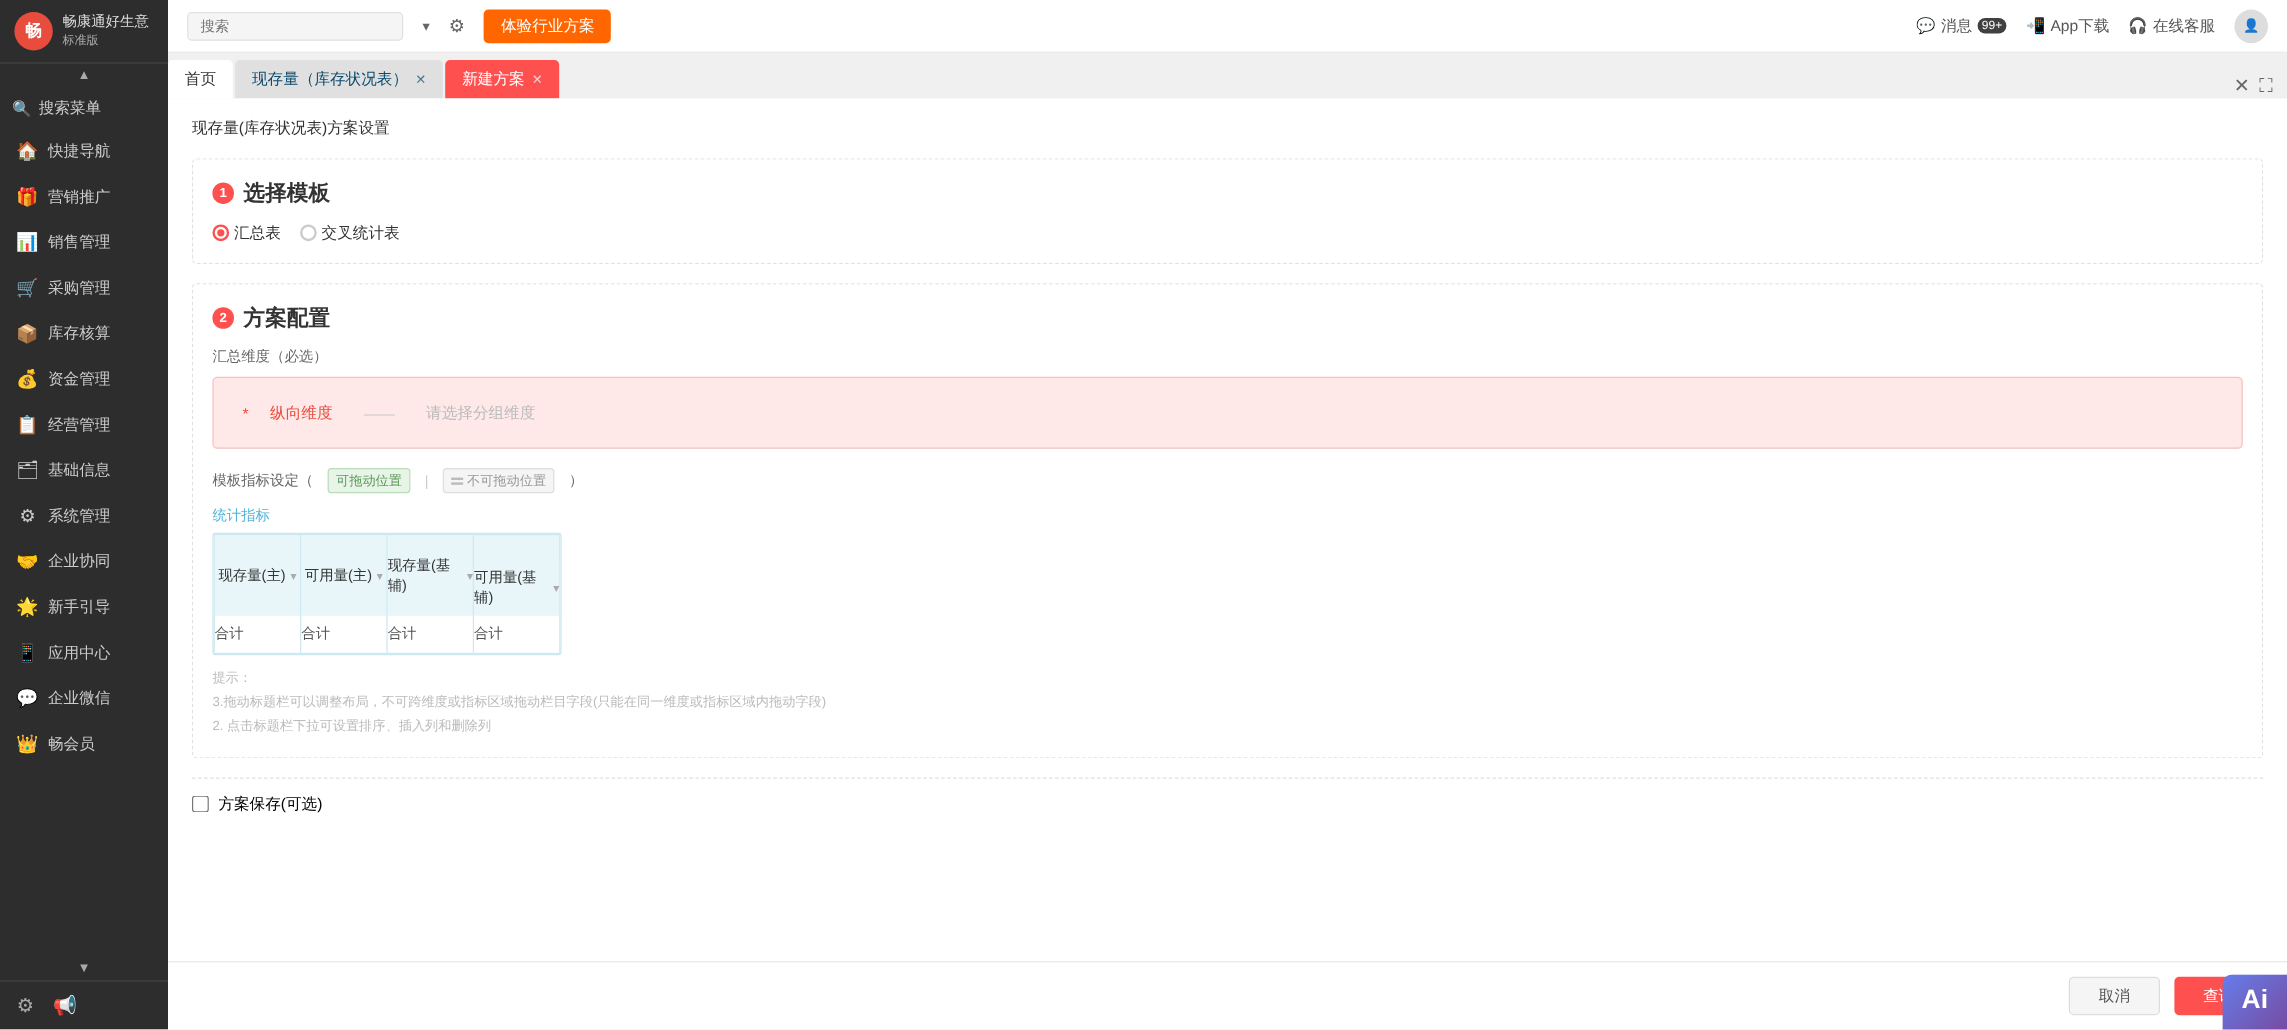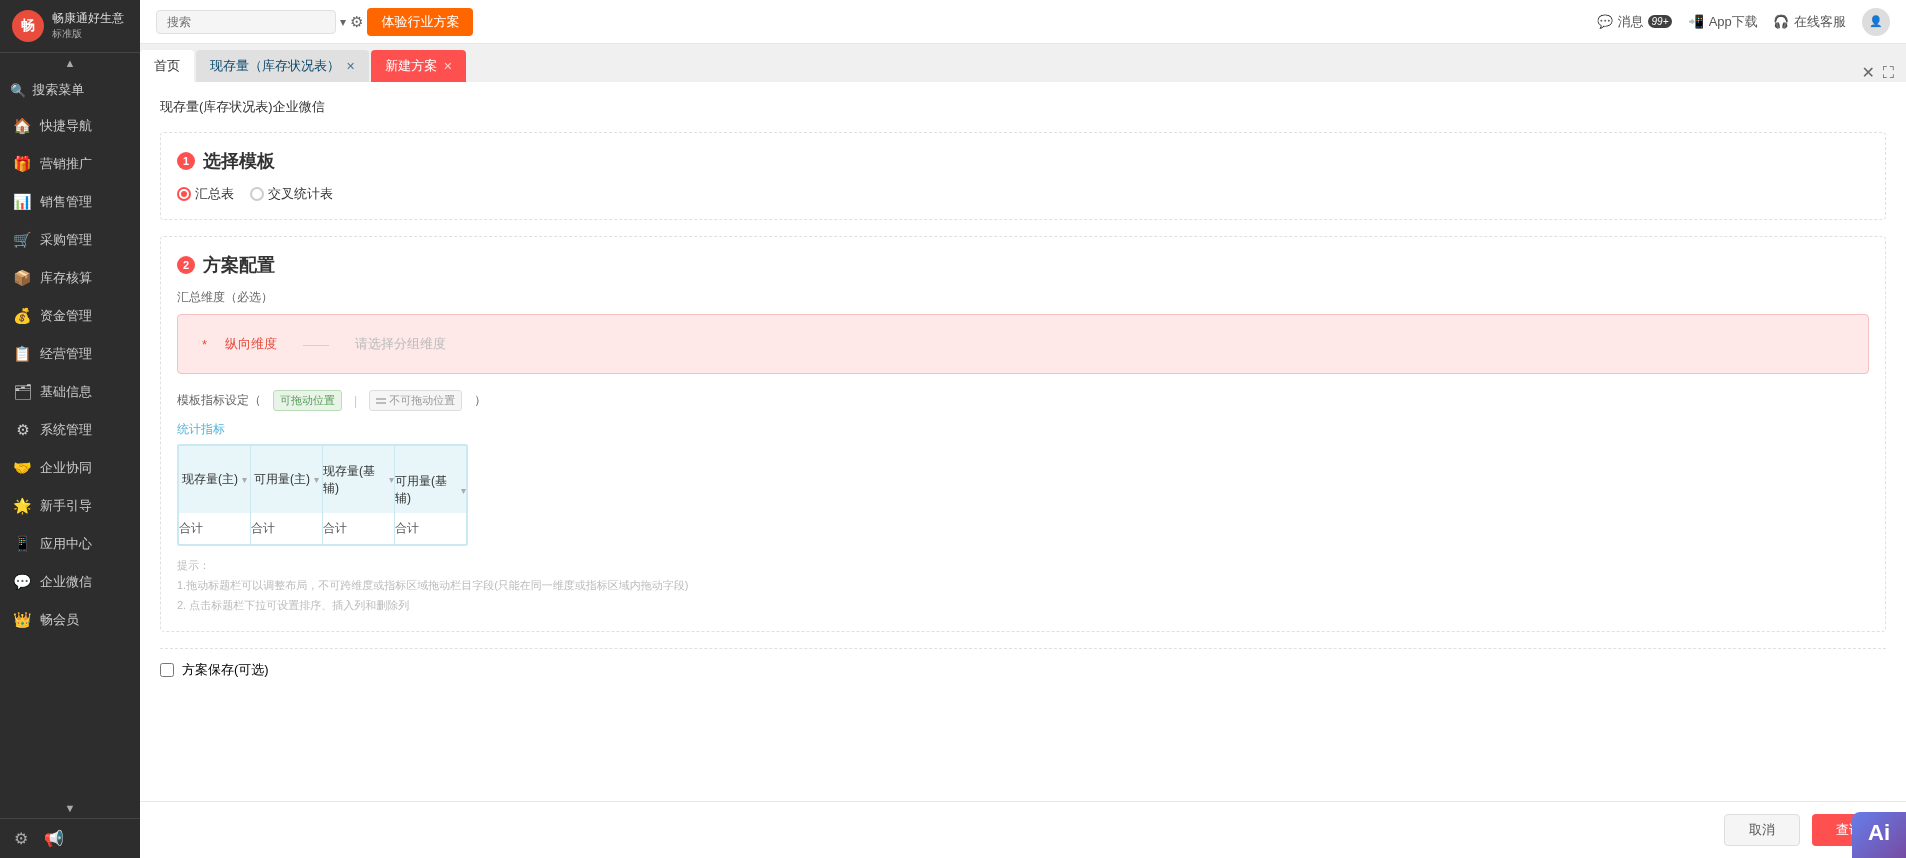--- a/index.html
+++ b/index.html
@@ -61,21 +61,21 @@
       overflow: hidden;
     }
 
     
     .topbar {
       background: #fff;
       height: 44px;
       display: flex;
       align-items: center;
       padding: 0 16px;
-      gap: 4px;
+      gap: 16px;
       border-bottom: 1px solid #e8e8e8;
       flex-shrink: 0;
     }
     .topbar-search {
       background: #f5f5f5;
       border: 1px solid #e0e0e0;
       border-radius: 4px;
       padding: 4px 10px;
       font-size: 12px;
       width: 180px;
@@ -94,21 +94,21 @@
       border-radius: 4px;
       padding: 5px 14px;
       font-size: 13px;
       cursor: pointer;
     }
     .topbar-spacer { flex: 1; }
     .topbar-right { display: flex; align-items: center; gap: 16px; }
     .topbar-right-item { display: flex; align-items: center; gap: 4px; color: #555; font-size: 13px; cursor: pointer; }
     .badge {
       background: #404040; color: white;
-      border-radius: 8px; font-size: 10px; padding: 1px 4px; font-style: italic;
+      border-radius: 8px; font-size: 10px; padding: 1px 4px;
     }
     .topbar-avatar {
       width: 28px; height: 28px; background: #ddd; border-radius: 50%;
       display: flex; align-items: center; justify-content: center;
       font-size: 11px; color: #666;
     }
 
     
     .tabbar {
       background: #f0f0f0;
@@ -463,21 +463,21 @@
       <span>新建方案</span>
       <span class="tab-close">✕</span>
     </div>
     <div class="tabbar-controls">
       <span class="tabbar-control-btn">✕</span>
       <span class="tabbar-control-btn">⛶</span>
     </div>
   </div>
 
   <div class="content">
-    <div class="page-title">现存量(库存状况表)企业微信</div>
+    <div class="page-title">现存量(库存状况表)方案设置</div>
 
     <div class="section">
       <div class="section-header">
         <div class="section-num">1</div>
         <span class="section-title">选择模板</span>
       </div>
       <div class="radio-group">
         <label class="radio-item">
           <div class="radio-circle selected"></div>
           <span>汇总表</span>
@@ -546,21 +546,21 @@
               <div class="stats-cell">合计</div>
               <div class="stats-cell">合计</div>
               <div class="stats-cell">合计</div>
               <div class="stats-cell">合计</div>
             </div>
           </div>
         </div>
 
         <div class="tips-section">
           <span>提示：</span><br>
-          <span>1.拖动标题栏可以调整布局，不可跨维度或指标区域拖动栏目字段(只能在同一维度或指标区域内拖动字段)</span><br>
+          <span>3.拖动标题栏可以调整布局，不可跨维度或指标区域拖动栏目字段(只能在同一维度或指标区域内拖动字段)</span><br>
           <span>2. 点击标题栏下拉可设置排序、插入列和删除列</span>
         </div>
       </div>
     </div>
 
     <div class="save-section">
       <input type="checkbox" class="checkbox-save" style="">
       <span>方案保存(可选)</span>
     </div>
   </div>

